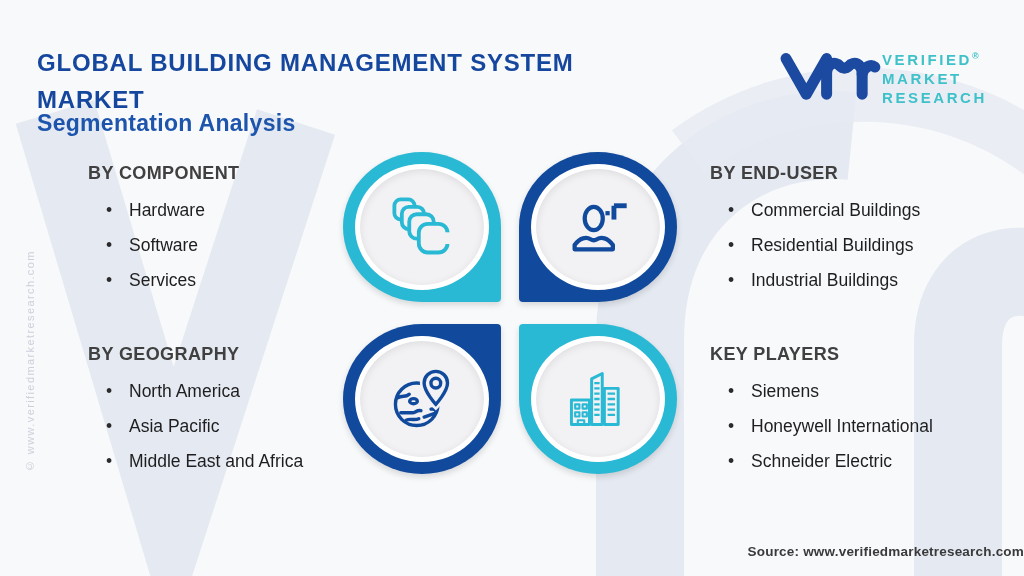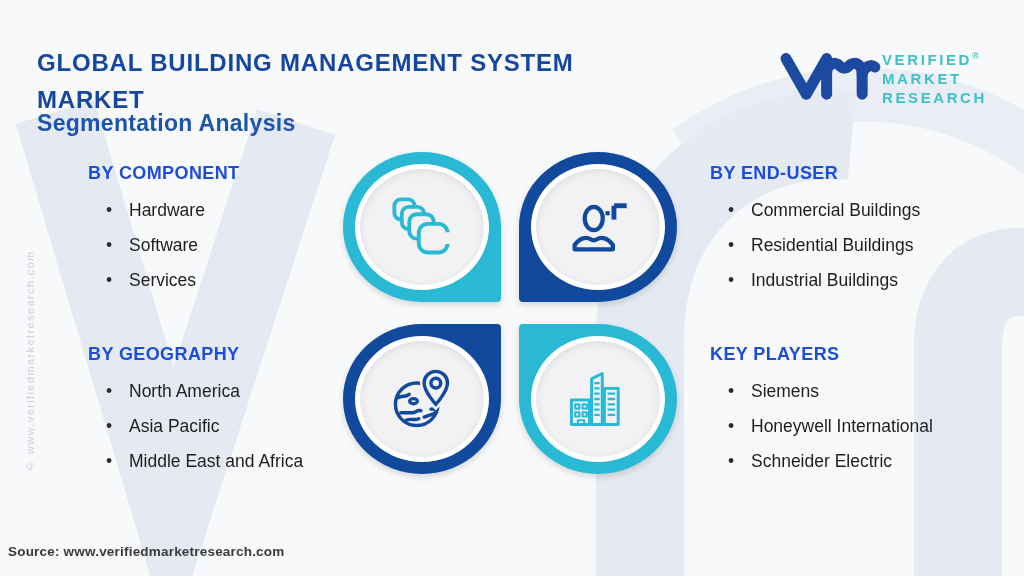--- a/index.html
+++ b/index.html
@@ -20,42 +20,42 @@
   }
   .title span { display:block; }
   .subtitle {
     position:absolute; left:37px; top:110px;
     color:#1D55AD; font-weight:bold; font-size:23px; letter-spacing:0.3px;
   }
   .logo { position:absolute; left:778px; top:40px; display:flex; align-items:flex-start; }
   .logo-text { color:#3EC1C9; font-weight:bold; font-size:15px; letter-spacing:2.6px; line-height:19px; padding-top:7px; }
   .logo-text .reg { font-size:9px; vertical-align:super; letter-spacing:0; }
   .quad { position:absolute; }
-  .quad h2 { margin:0 0 13px 0; font-size:18px; font-weight:bold; color:#1d4ed8; letter-spacing:0.4px; }
+  .quad h2 { margin:0 0 13px 0; font-size:18px; font-weight:bold; color:#404040; letter-spacing:0.4px; }
   .quad ul { list-style:none; margin:16px; padding:0; }
   .quad li {
     position:relative; padding-left:25px; margin-bottom:15px;
     font-size:17.5px; line-height:20px; color:#1E1E20;
   }
   .quad li::before { content:"•"; position:absolute; left:2px; top:0; color:#2b2b2d; }
   .quadrants { position:absolute; left:343px; top:152px; width:334px; height:322px; }
   .drop { position:absolute; width:158px; height:150px; box-shadow:0 3px 6px rgba(0,0,0,.14); }
   .drop.tl { left:0;     top:0;     background:#29B9D4; border-radius:50% 50% 4px 50%; }
   .drop.tr { left:176px; top:0;     background:#114A9D; border-radius:50% 50% 50% 4px; }
   .drop.bl { left:0;     top:172px; background:#114A9D; border-radius:50% 4px 50% 50%; }
   .drop.br { left:176px; top:172px; background:#29B9D4; border-radius:4px 50% 50% 50%; }
   .disc {
     position:absolute; left:12px; top:12px; right:12px; bottom:12px;
     background:#f2f2f4; border:5px solid #ffffff; border-radius:50%;
     box-shadow: inset 0 2px 9px rgba(0,0,0,.09);
     display:flex; align-items:center; justify-content:center;
   }
   .disc svg { width:68px; height:68px; }
   .source {
-    position:absolute; left:0; right:0; top:544px; text-align:left;
+    position:absolute; left:0; right:0; top:544px; text-align:right;
     font-size:13.5px; font-weight:bold; color:#3a3a3c; letter-spacing:0.2px;padding-left:8px;
   }
 </style>
 </head>
 <body>
 
 <div class="stage">
 
   <svg class="wm-svg" width="1024" height="576" viewBox="0 0 1024 576">
     <g fill="none" stroke="#E5E9F1">

